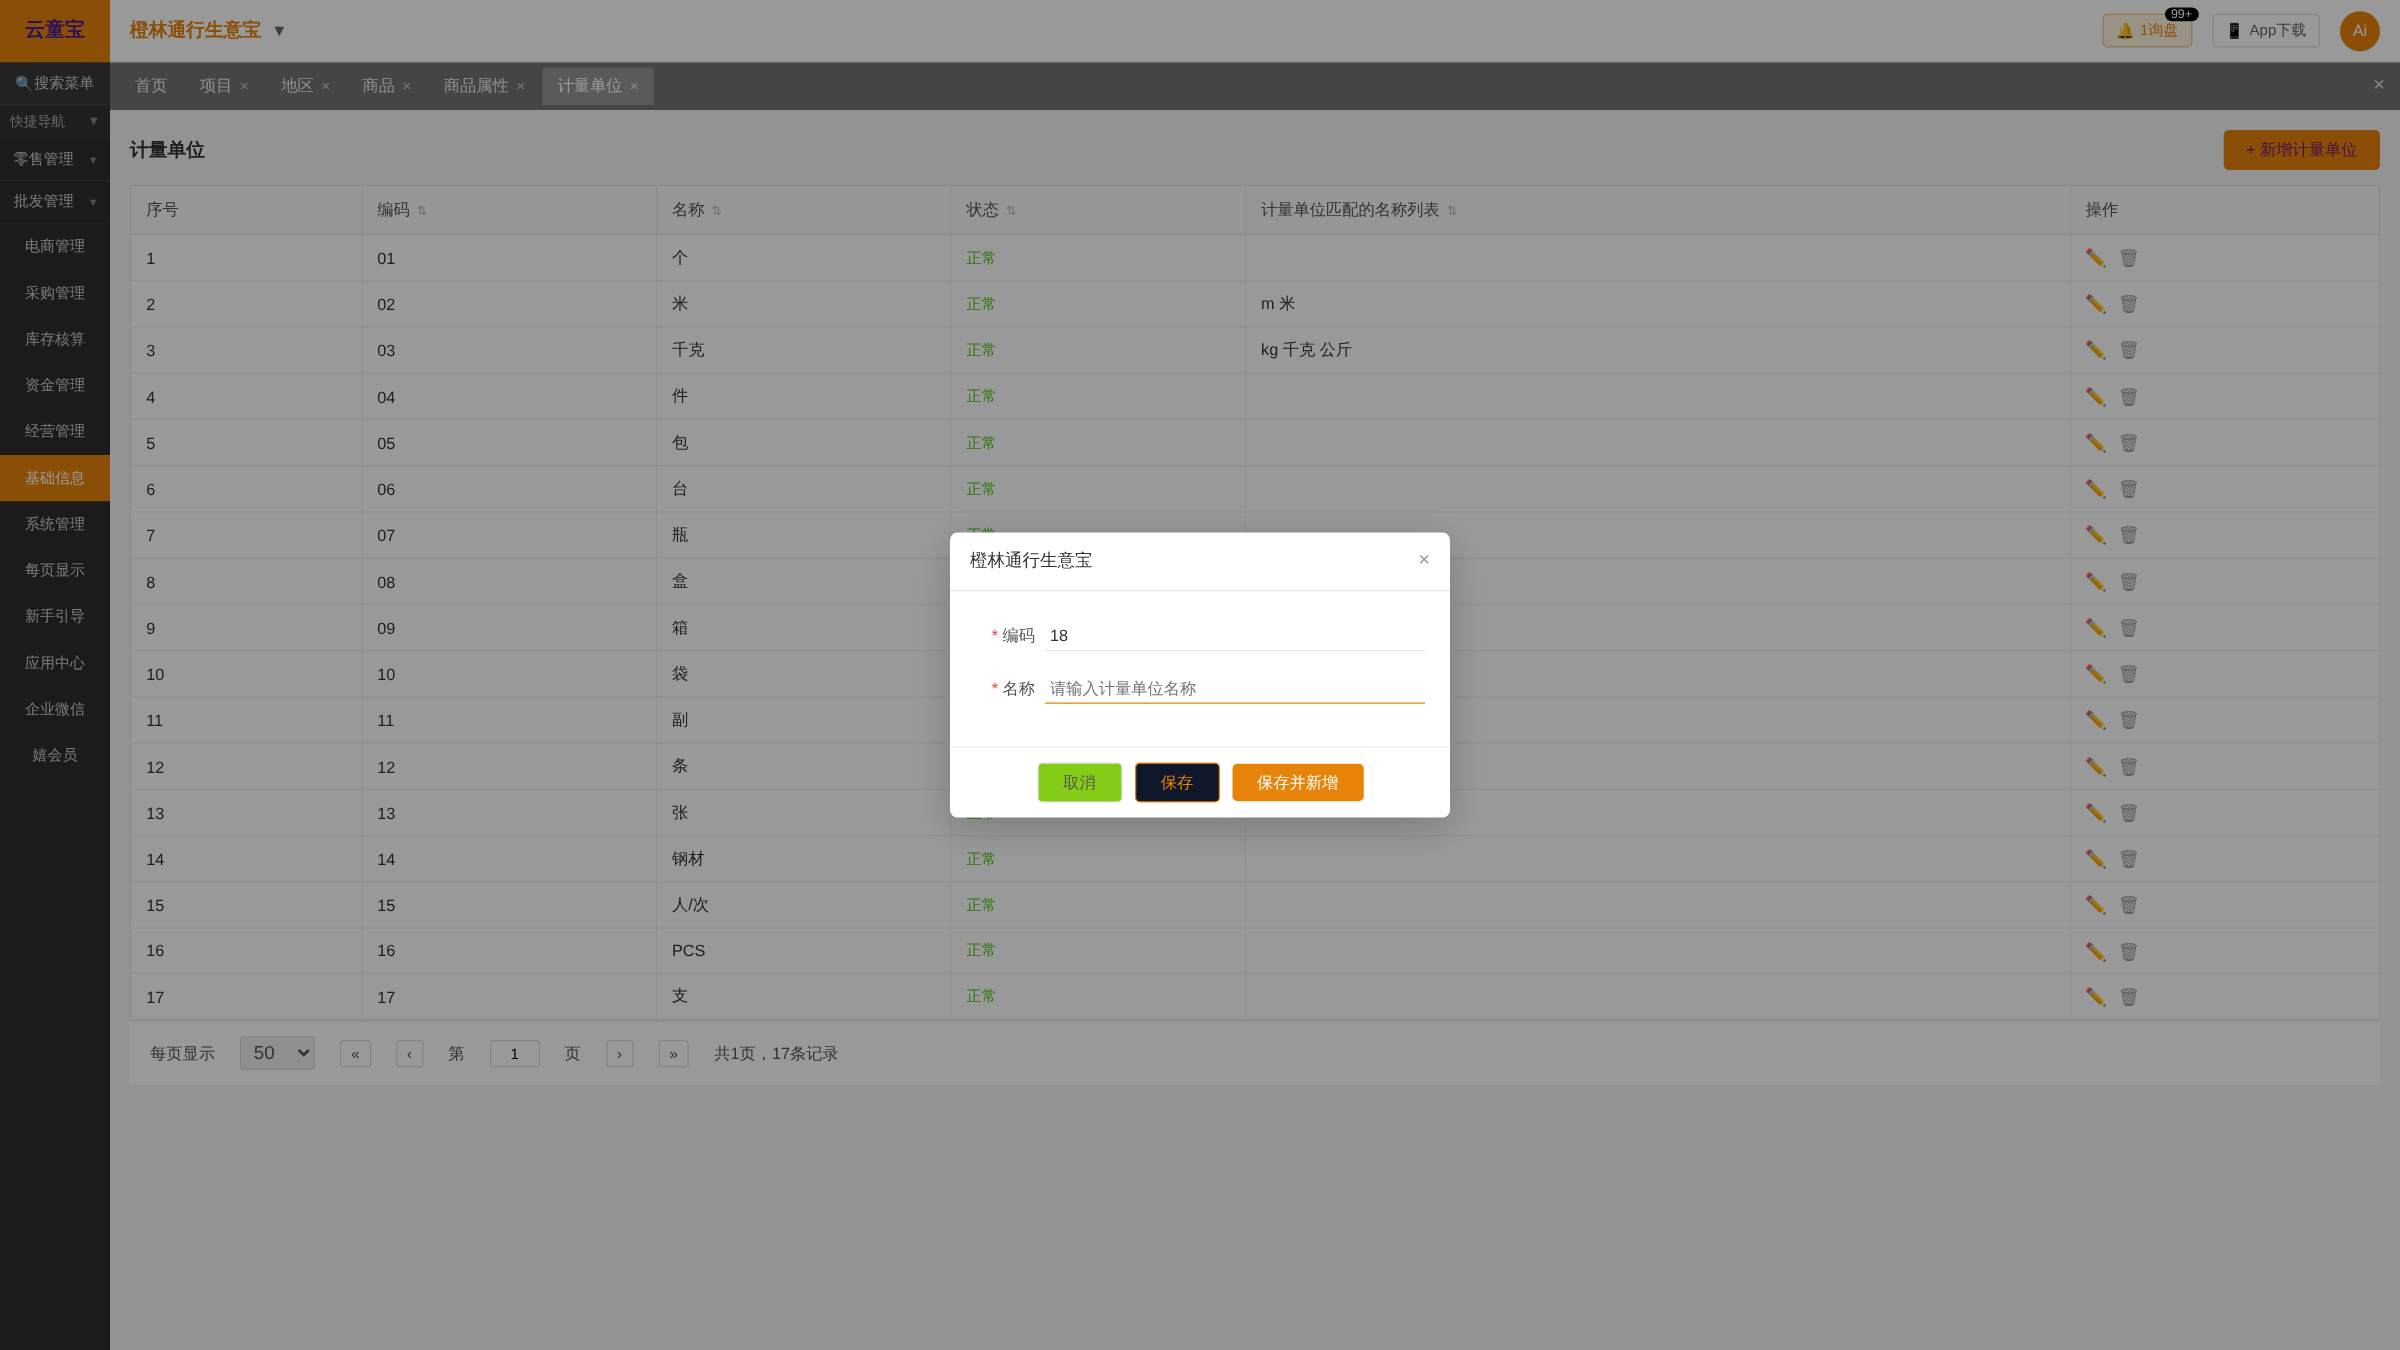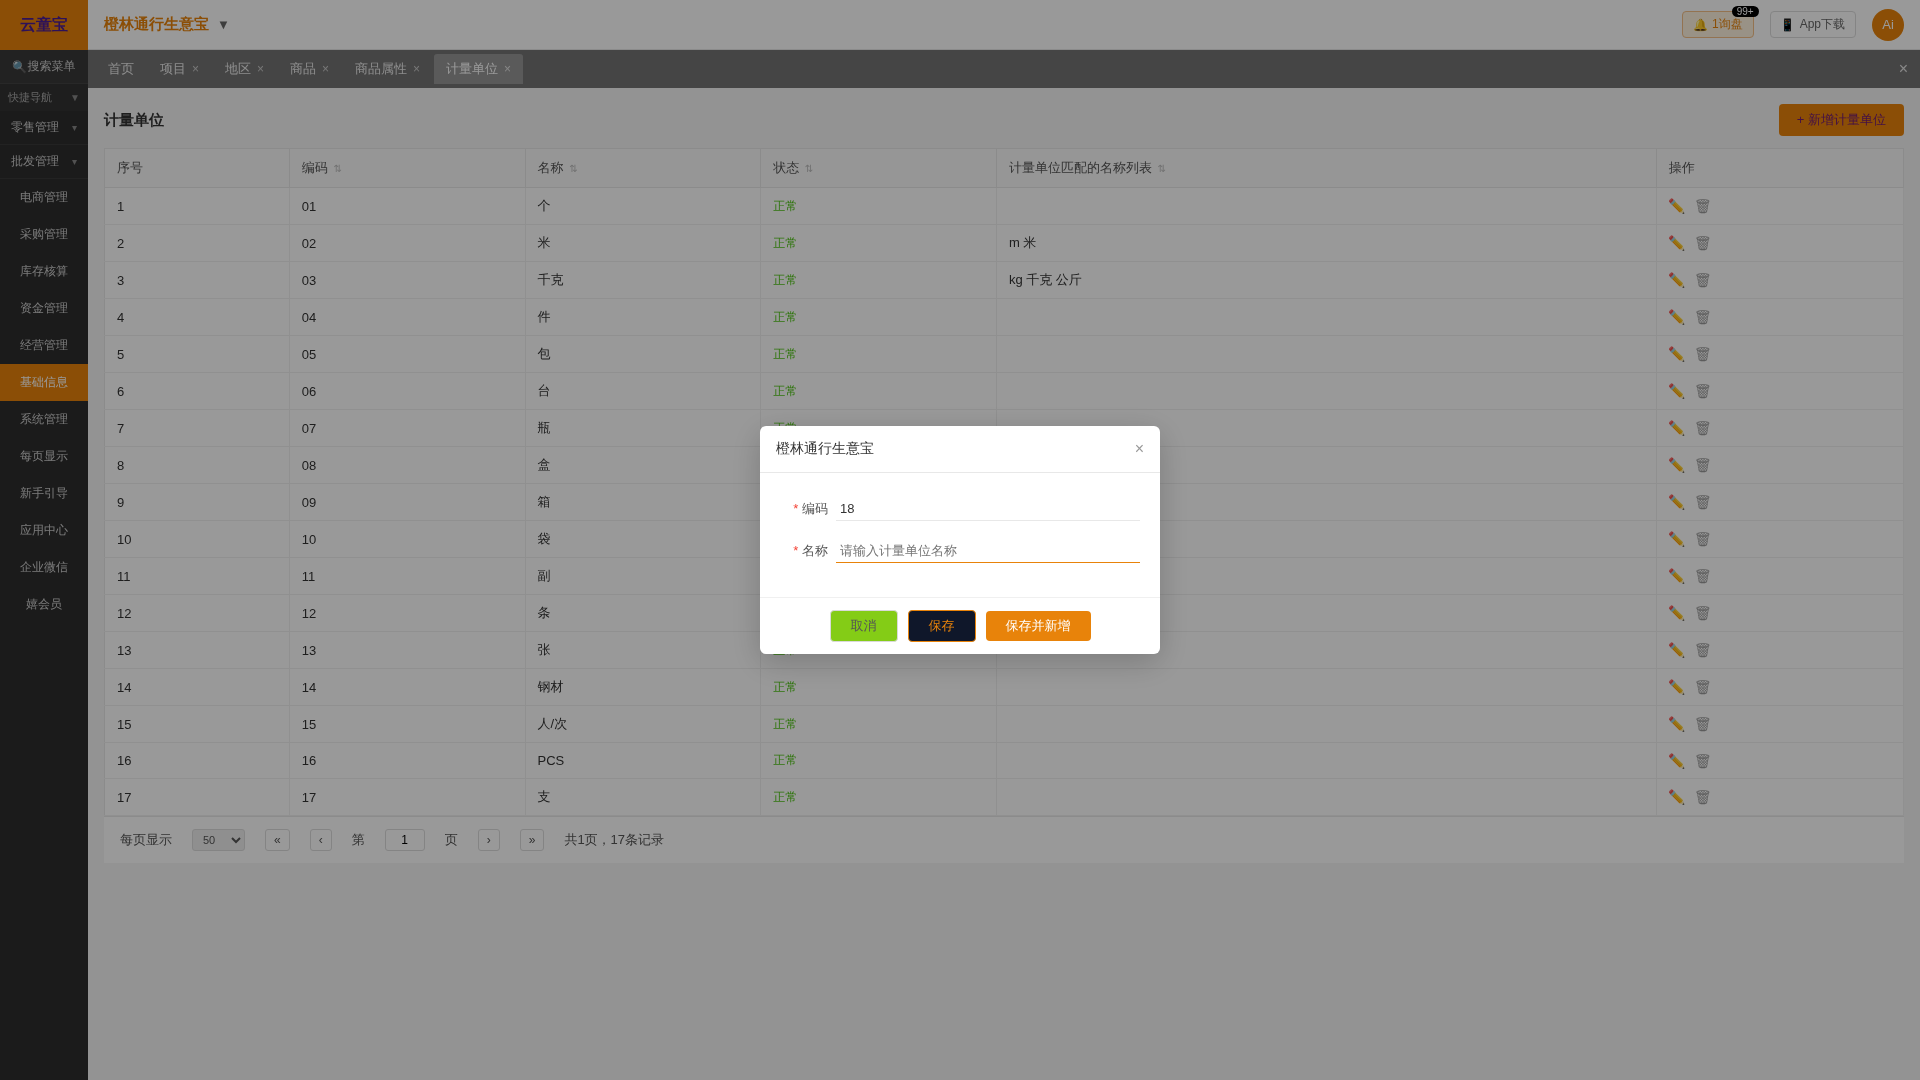--- a/index.html
+++ b/index.html
@@ -217,21 +217,21 @@
       background: #fff;
       border-top: 1px solid #e8e8e8;
       gap: 20px;
       font-size: 13px;
       color: #555;
     }
     .page-size-select {
       border: 1px solid #ddd;
       padding: 3px 6px;
       border-radius: 3px;
-      font-size: 11px;
+      font-size: 15px;
       color: #555;
     }
     .page-btn {
       padding: 3px 8px;
       border: 1px solid #ddd;
       background: #fff;
       cursor: pointer;
       border-radius: 3px;
       font-size: 12px;
       color: #555;

